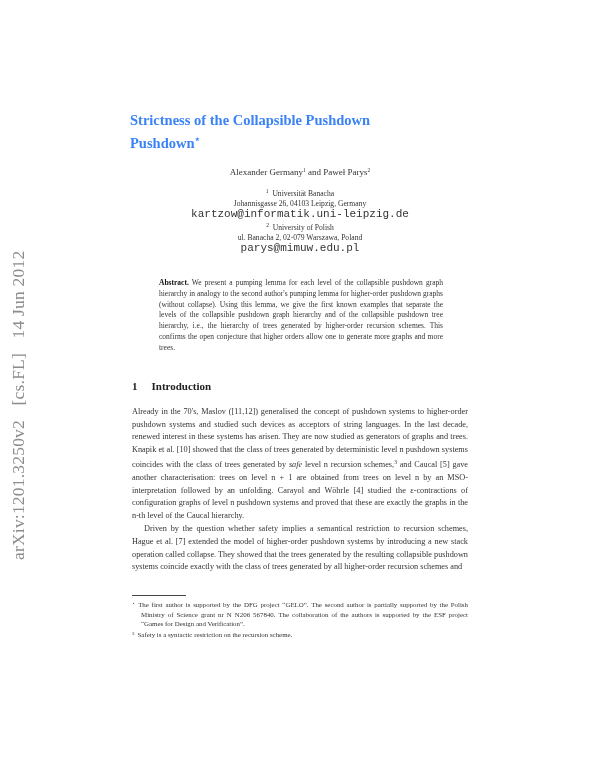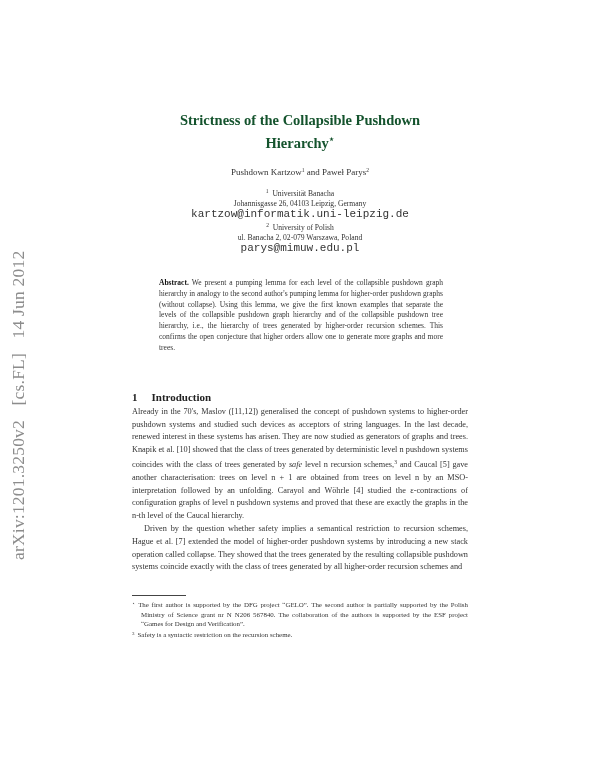--- a/index.html
+++ b/index.html
@@ -2,34 +2,34 @@
 <html><head>
 <meta charset="utf-8">
 <style>
   html, body { margin: 0; padding: 0; }
   body { width: 600px; height: 776px; background: #ffffff; position: relative; overflow: hidden;
          font-family: "DejaVu Serif", "Liberation Serif", serif; color: #1a1a1a; }
   .page { position: absolute; left: 0; top: 0; width: 600px; height: 776px; background: #fff; }
   .arxiv { position: absolute; left: 8px; top: 560px; transform-origin: left top; transform: rotate(-90deg);
            font-family: "Liberation Serif", serif; font-size: 17.5px; color: #8c8c8c; white-space: nowrap; letter-spacing: 0.2px; }
   .arxiv span { margin-right: 10px; }
-  .title { position: absolute; left: 130px; width: 340px; top: 111px; text-align: center;
-           font-family: "Liberation Serif", serif; font-weight: bold; font-size: 14.5px; line-height: 19px; color: #14532d; }
+  .title { position: absolute; left: 130px; width: 340px; top: 111px; text-align: left;
+           font-family: "Liberation Serif", serif; font-weight: bold; font-size: 14.5px; line-height: 19px; color: #3b82f6; }
   .title sup { font-size: 9px; }
   .authors { position: absolute; left: 130px; width: 340px; top: 167px; text-align: center;
              font-family: "Liberation Serif", serif; font-size: 9px; color: #333; }
   .affils { position: absolute; left: 130px; width: 340px; top: 186px; text-align: center;
             font-family: "Liberation Serif", serif; font-size: 7.6px; line-height: 10.2px; color: #333; }
   .mono { font-family: "Liberation Mono", monospace; font-size: 11px; text-align: center; }
   sup.s { font-size: 5.5px; vertical-align: 3px; }
   .abstract { position: absolute; left: 159px; width: 284px; top: 278px;
               font-family: "Liberation Serif", serif; font-size: 7.5px; line-height: 10.8px; text-align: justify; color: #333; }
   .abstract b { color: #111; }
   .section { position: absolute; left: 132px; top: 380px; font-family: "Liberation Serif", serif;
-             font-weight: bold; font-size: 11px; color: #222; margin-top: 11px; }
+             font-weight: bold; font-size: 11px; color: #222; }
   .section .num { margin-right: 14px; }
   .body { position: absolute; left: 132px; width: 336px; top: 406px;
           font-family: "Liberation Serif", serif; font-size: 8.25px; line-height: 12.6px; text-align: justify; color: #333; }
   .body p { margin: 0 0 1px 0; }
   .body p.indent { text-indent: 12px; }
   .fnrule { position: absolute; left: 132px; top: 595px; width: 54px; border-top: 0.8px solid #444; }
   .footnotes { position: absolute; left: 132px; width: 336px; top: 599px;
                font-family: "Liberation Serif", serif; font-size: 6.9px; line-height: 9.6px; color: #333; text-align: justify; }
   .fn { padding-left: 9px; text-indent: -9px; margin: 0; }
   .fn sup { font-size: 5px; vertical-align: 2px; margin-right: 3px; }
@@ -40,25 +40,25 @@
 <div class="page">
 
   <div class="arxiv">
     <span>arXiv:1201.3250v2</span>
     <span>[cs.FL]</span>
     <span>14 Jun 2012</span>
   </div>
 
   <div class="title">
     <div>Strictness of the Collapsible Pushdown</div>
-    <div><span>Hierarchy</span><sup>⋆</sup></div>
+    <div><span>Pushdown</span><sup>⋆</sup></div>
   </div>
 
   <div class="authors">
-    <span>Pushdown Kartzow</span><sup class="s">1</sup><span style="white-space:pre"> and </span><span>Paweł Parys</span><sup class="s">2</sup>
+    <span>Alexander Germany</span><sup class="s">1</sup><span style="white-space:pre"> and </span><span>Paweł Parys</span><sup class="s">2</sup>
   </div>
 
   <div class="affils">
     <div>
       <div><sup class="s">1</sup>&nbsp;&nbsp;<span>Universität Banacha</span></div>
       <div>Johannisgasse 26, 04103 Leipzig, Germany</div>
       <div class="mono">kartzow@informatik.uni-leipzig.de</div>
     </div>
     <div>
       <div><sup class="s">2</sup>&nbsp;&nbsp;<span>University of Polish</span></div>

